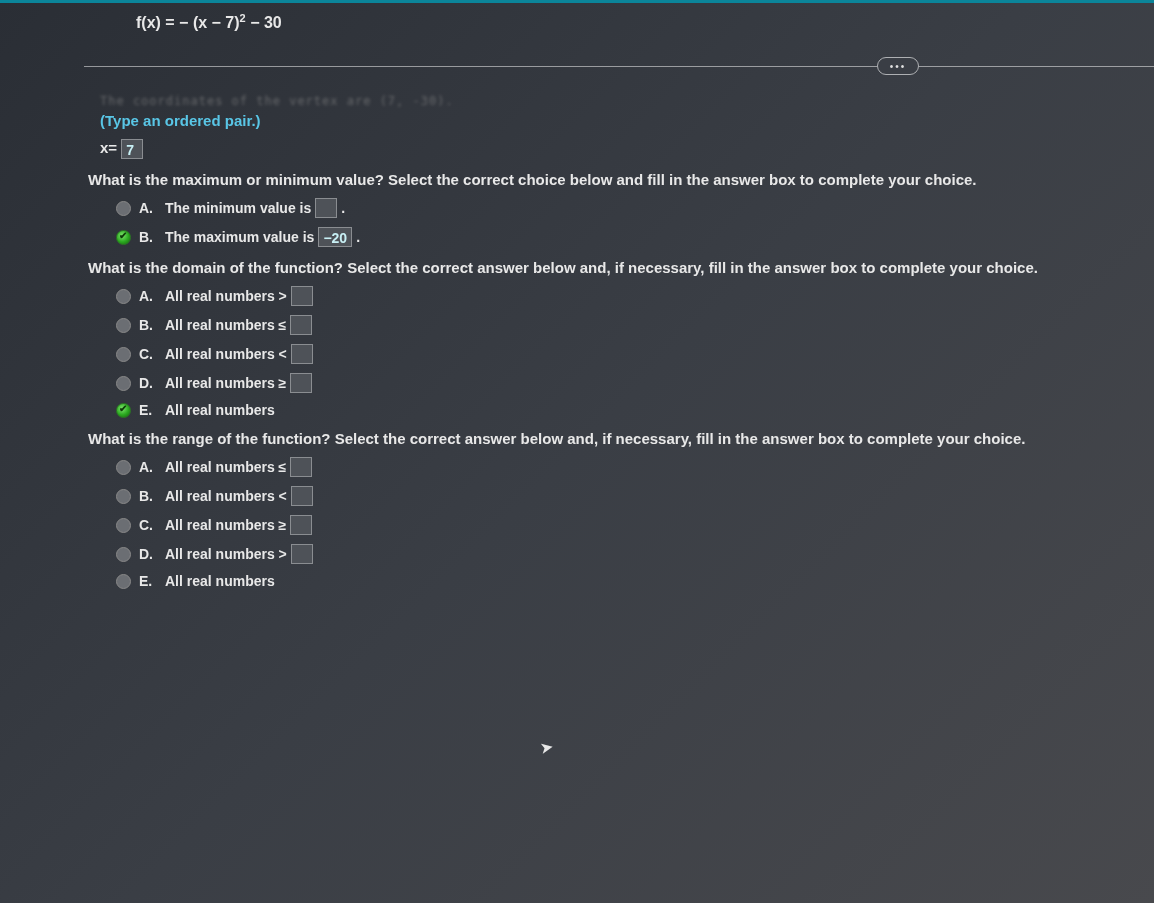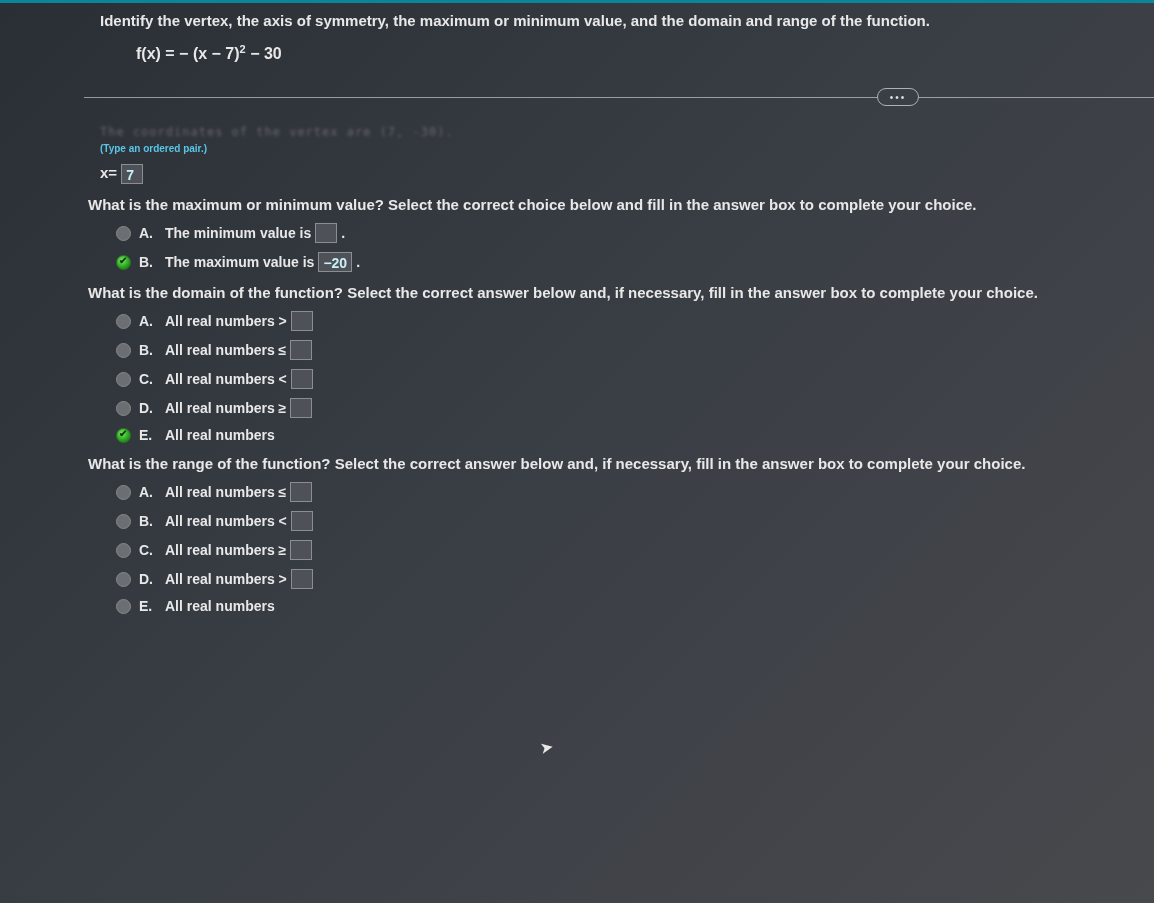--- a/index.html
+++ b/index.html
@@ -66,21 +66,21 @@
   .obscured {
     font-size: 12px;
     color: #8a8a8a;
     letter-spacing: 1px;
     margin-bottom: 4px;
     font-family: monospace;
   }
   .hint {
     color: #59c6e6;
     font-weight: bold;
-    font-size: 10px;
+    font-size: 15px;
     margin-bottom: 10px;
   }
   .prompt {
     font-weight: bold;
     font-size: 15px;
     margin: 12px 0 10px 0;
   }
   .prompt.left {
     margin-left: -12px;
   }
@@ -147,21 +147,20 @@
     color: #e8e8e8;
     transform: rotate(-10deg);
     pointer-events: none;
   }
 </style>
 </head>
 <body>
 <div class="top-bar"></div>
 
 <div class="header-block">
-  <div class="instruction">Identify the vertex, the axis of symmetry, the maximum or minimum value, and the domain and range of the function.</div>
   <div class="formula" id="formula">f(x) = − (x − 7)<sup>2</sup> − 30</div>
 </div>
 
 <div class="divider-row">
   <div class="divider-line"></div>
   <div class="ellipsis-pill">•••</div>
 </div>
 
 <div class="content">
 

